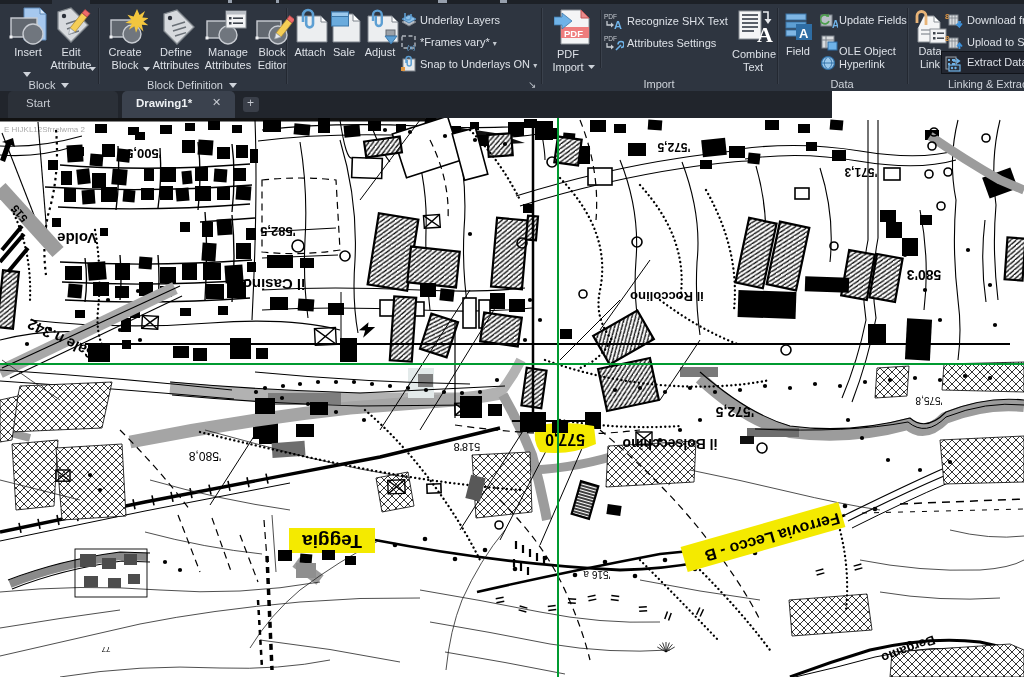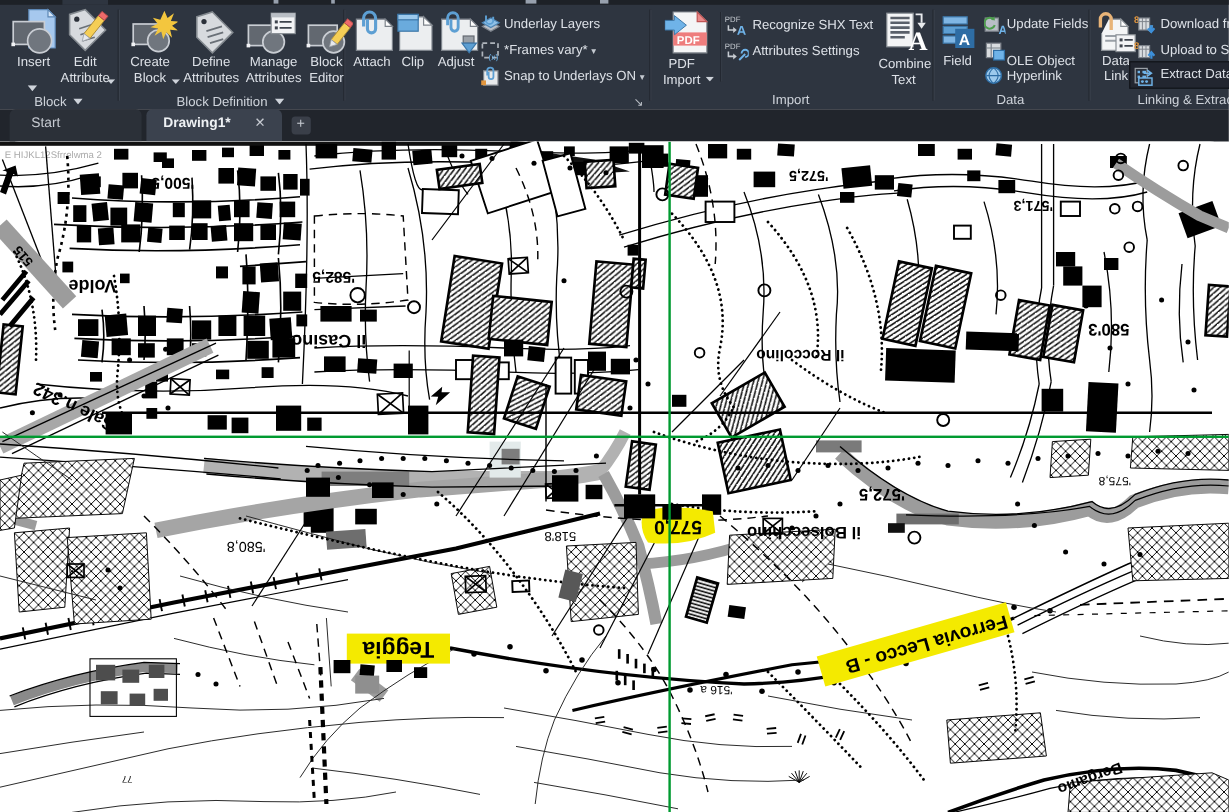--- a/index.html
+++ b/index.html
@@ -6,21 +6,21 @@
 body{font-family:"Liberation Sans",sans-serif;}
 #ribbon{position:absolute;left:0;top:0;width:1024px;height:91px;background:#2e3540;}
 #topstrip{position:absolute;left:0;top:0;width:1024px;height:4px;background:#1d2127;}
 #toptab{position:absolute;left:52px;top:0;width:38px;height:4px;background:#2e3540;}
 .sep{position:absolute;top:8px;height:76px;width:1px;background:#232831;border-right:1px solid #3a414c;}
 .plabel{position:absolute;top:77px;height:14px;font-size:11px;color:#ced3da;text-align:center;line-height:14px;white-space:nowrap;}
 .plabel .dd{display:inline-block;margin-left:6px;vertical-align:1px;}
 .biglabel{position:absolute;font-size:11px;color:#dde1e7;text-align:center;line-height:12.5px;white-space:nowrap;}
 .rowitem{position:absolute;font-size:11px;color:#dde1e7;line-height:14px;white-space:nowrap;}
 .icon{position:absolute;}
-#tabbar{position:absolute;left:0;top:91px;width:1024px;height:27px;background:#21252c;}
+#tabbar{position:absolute;left:0;top:91px;width:832px;height:27px;background:#21252c;}
 .dtab{position:absolute;top:0px;height:27px;border-radius:5px 5px 0 0;}
 #mapwrap{position:absolute;left:0;top:118px;width:1024px;height:559px;background:#fff;border-radius:16px;}
 </style>
 </head>
 <body>
 <div id="ribbon">
   <div id="topstrip"></div>
     <div id="toptab"></div>
     <div style="position:absolute;left:228px;top:0;width:4px;height:3px;background:#97a0ad"></div>
     <div style="position:absolute;left:276px;top:0;width:3px;height:3px;background:#97a0ad"></div>
@@ -45,21 +45,21 @@
   <div class="plabel" style="left:948px;width:100px;text-align:left">Linking &amp; Extrac</div>
   <div style="position:absolute;left:528px;top:79px;width:10px;height:10px;color:#b8bdc4;font-size:10px">↘</div>
 
   <div class="biglabel" style="left:8px;top:46px;width:40px">Insert</div>
   <div class="biglabel" style="left:44px;top:46px;width:54px">Edit<br>Attribute</div>
   <div class="biglabel" style="left:102px;top:46px;width:46px">Create<br>Block</div>
   <div class="biglabel" style="left:150px;top:46px;width:52px">Define<br>Attributes</div>
   <div class="biglabel" style="left:202px;top:46px;width:52px">Manage<br>Attributes</div>
   <div class="biglabel" style="left:255px;top:46px;width:34px">Block<br>Editor</div>
   <div class="biglabel" style="left:292px;top:46px;width:36px">Attach</div>
-  <div class="biglabel" style="left:330px;top:46px;width:28px">Clip</div>
+  <div class="biglabel" style="left:330px;top:46px;width:28px">Sale</div>
   <div class="biglabel" style="left:362px;top:46px;width:36px">Adjust</div>
   <div class="biglabel" style="left:548px;top:48px;width:40px">PDF<br>Import</div>
   <div class="biglabel" style="left:732px;top:48px;width:42px">Combine<br>Text</div>
   <div class="biglabel" style="left:780px;top:45px;width:36px">Field</div>
   <div class="biglabel" style="left:908px;top:45px;width:44px">Data<br>Link</div>
 
   <div class="rowitem" style="left:420px;top:13px">Underlay Layers</div>
   <div class="rowitem" style="left:420px;top:35px">*Frames vary* <span style="font-size:8px;color:#c4c9d0">▾</span></div>
   <div class="rowitem" style="left:420px;top:57px">Snap to Underlays ON <span style="font-size:8px;color:#c4c9d0">▾</span></div>
   <div class="rowitem" style="left:627px;top:14px">Recognize SHX Text</div>

